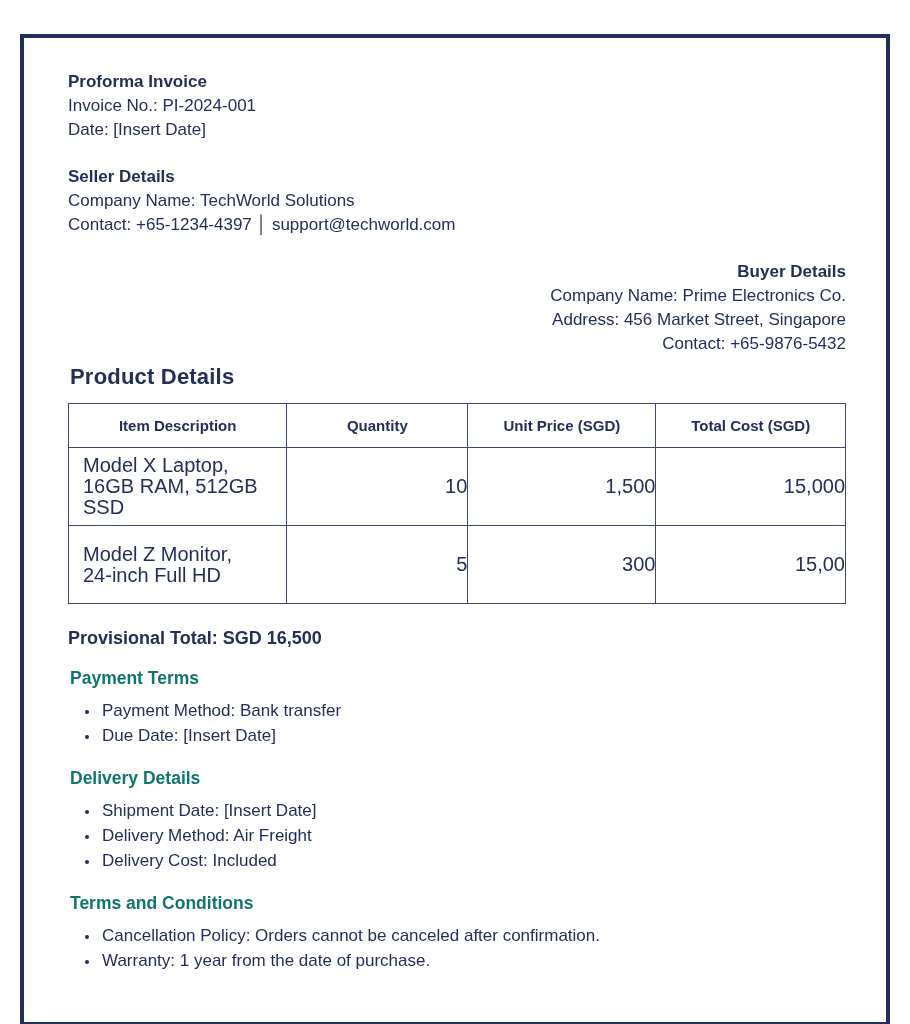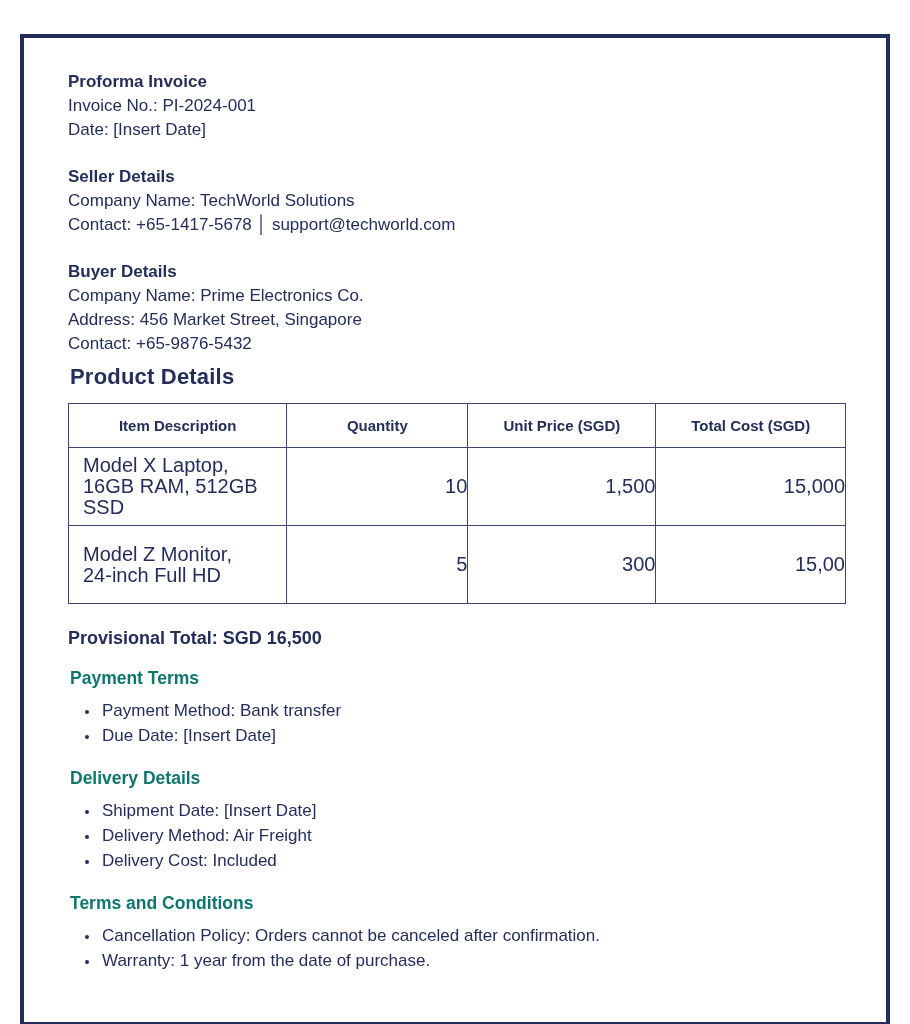--- a/index.html
+++ b/index.html
@@ -102,24 +102,24 @@
 
   <section class="block">
     <p class="bold">Proforma Invoice</p>
     <p>Invoice No.: PI-2024-001</p>
     <p>Date: [Insert Date]</p>
   </section>
 
   <section class="block">
     <p class="bold">Seller Details</p>
     <p>Company Name: TechWorld Solutions</p>
-    <p>Contact: +65-1417-5678 │ support@techworld.com</p>
+    <p>Contact: +65-1234-4397 │ support@techworld.com</p>
   </section>
 
-  <section style="margin-bottom: 8px;">
+  <section style="margin-bottom: 8px; text-align: right;">
     <p class="bold">Buyer Details</p>
     <p>Company Name: Prime Electronics Co.</p>
     <p>Address: 456 Market Street, Singapore</p>
     <p>Contact: +65-9876-5432</p>
   </section>
 
   <section>
     <h2 class="product-heading">Product Details</h2>
 
     <table>

